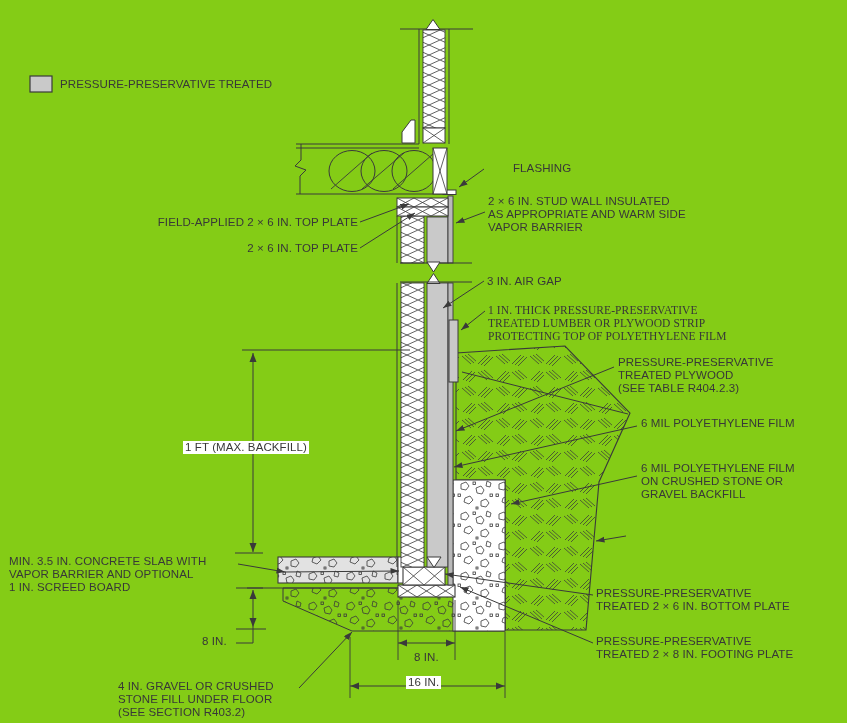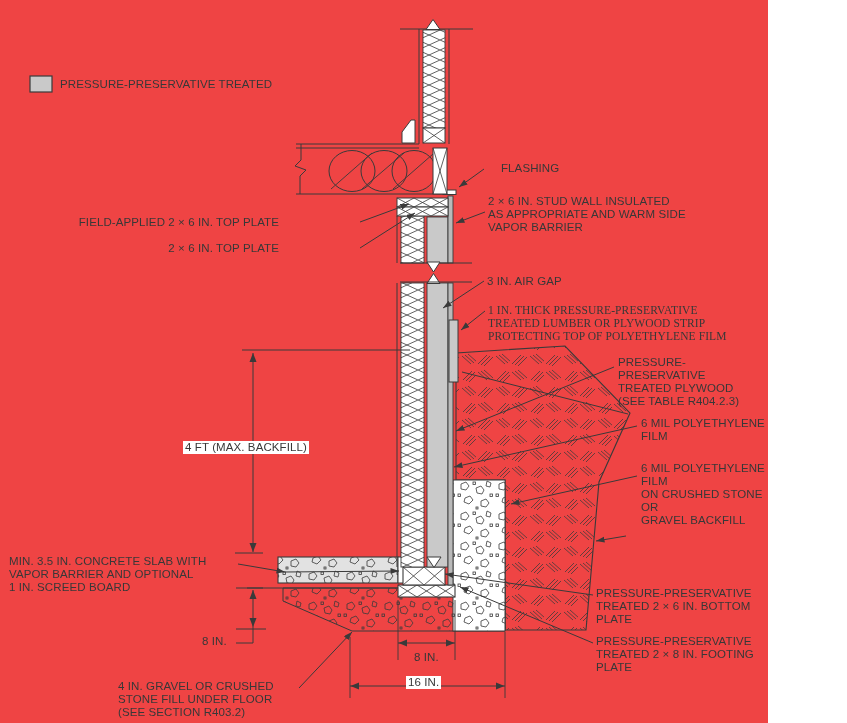--- a/index.html
+++ b/index.html
@@ -1,16 +1,16 @@
 <!DOCTYPE html>
 <html><head>
 <meta charset="utf-8">
 <style>
   html,body{margin:0;padding:0;background:#ffffff;}
-  #stage{position:relative;width:768px;height:723px;background:#ef4444;overflow:hidden;
+  #stage{position:relative;width:847px;height:723px;background:#84cc16;overflow:hidden;
          font-family:"Liberation Sans",sans-serif;}
   #stage svg{position:absolute;left:0;top:0;}
   .lbl{position:absolute;font:11.5px/13px "Liberation Sans",sans-serif;color:#383838;
        white-space:pre-line;letter-spacing:0.1px;}
   .lbl.right{text-align:right;}
   .lbl.masked{background:#ffffff;padding:0 2px;}
 </style>
 </head>
 <body>
 
@@ -173,41 +173,41 @@
     <path d="M350,637 V698 M505,632 V698"></path>
     <path d="M350,686 H505" stroke-width="1"></path>
     <polygon points="359,682.5 359,689.5 350.5,686" fill="#3a3a3a" stroke="none"></polygon>
     <polygon points="496,682.5 496,689.5 504.5,686" fill="#3a3a3a" stroke="none"></polygon>
   </g>
 
   <rect x="30" y="76" width="22" height="16" fill="#c9c9c9" stroke="#3a3a3a" stroke-width="1.2"></rect>
 </svg>
 
   <div class="lbl" style="left:60px;top:78px;">PRESSURE-PRESERVATIVE TREATED</div>
-  <div class="lbl" style="left:487px;top:162px;padding-left:14px;">FLASHING</div>
+  <div class="lbl" style="left:499px;top:162px;padding-left:14px;">FLASHING</div>
   <div class="lbl" style="left:488px;top:195px;">2 × 6 IN. STUD WALL INSULATED
 AS APPROPRIATE AND WARM SIDE
 VAPOR BARRIER</div>
   <div class="lbl right" style="right:489px;top:216px;">FIELD-APPLIED 2 × 6 IN. TOP PLATE</div>
   <div class="lbl right" style="right:489px;top:242px;">2 × 6 IN. TOP PLATE</div>
   <div class="lbl" style="left:487px;top:275px;">3 IN. AIR GAP</div>
   <div class="lbl" style="left:488px;top:304px;font-family:Liberation Serif, serif;">1 IN. THICK PRESSURE-PRESERVATIVE
 TREATED LUMBER OR PLYWOOD STRIP
 PROTECTING TOP OF POLYETHYLENE FILM</div>
   <div class="lbl" style="left:618px;top:356px;">PRESSURE-PRESERVATIVE
 TREATED PLYWOOD
 (SEE TABLE R404.2.3)</div>
   <div class="lbl" style="left:641px;top:417px;">6 MIL POLYETHYLENE FILM</div>
   <div class="lbl" style="left:641px;top:462px;">6 MIL POLYETHYLENE FILM
 ON CRUSHED STONE OR
 GRAVEL BACKFILL</div>
   <div class="lbl" style="left:9px;top:555px;">MIN. 3.5 IN. CONCRETE SLAB WITH
 VAPOR BARRIER AND OPTIONAL
 1 IN. SCREED BOARD</div>
-  <div class="lbl masked" style="left:183px;top:441px;">4 FT (MAX. BACKFILL)</div>
+  <div class="lbl masked" style="left:183px;top:441px;">1 FT (MAX. BACKFILL)</div>
   <div class="lbl" style="left:202px;top:635px;">8 IN.</div>
   <div class="lbl" style="left:596px;top:587px;">PRESSURE-PRESERVATIVE
 TREATED 2 × 6 IN. BOTTOM PLATE</div>
   <div class="lbl" style="left:596px;top:635px;">PRESSURE-PRESERVATIVE
 TREATED 2 × 8 IN. FOOTING PLATE</div>
   <div class="lbl" style="left:414px;top:651px;">8 IN.</div>
   <div class="lbl masked" style="left:406px;top:676px;">16 IN.</div>
   <div class="lbl" style="left:118px;top:680px;">4 IN. GRAVEL OR CRUSHED
 STONE FILL UNDER FLOOR
 (SEE SECTION R403.2)</div>

